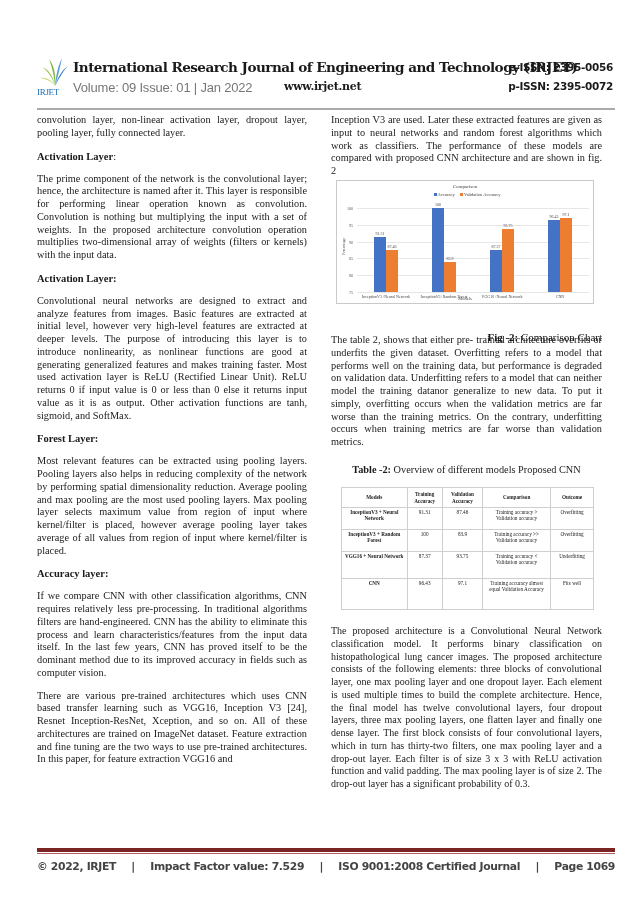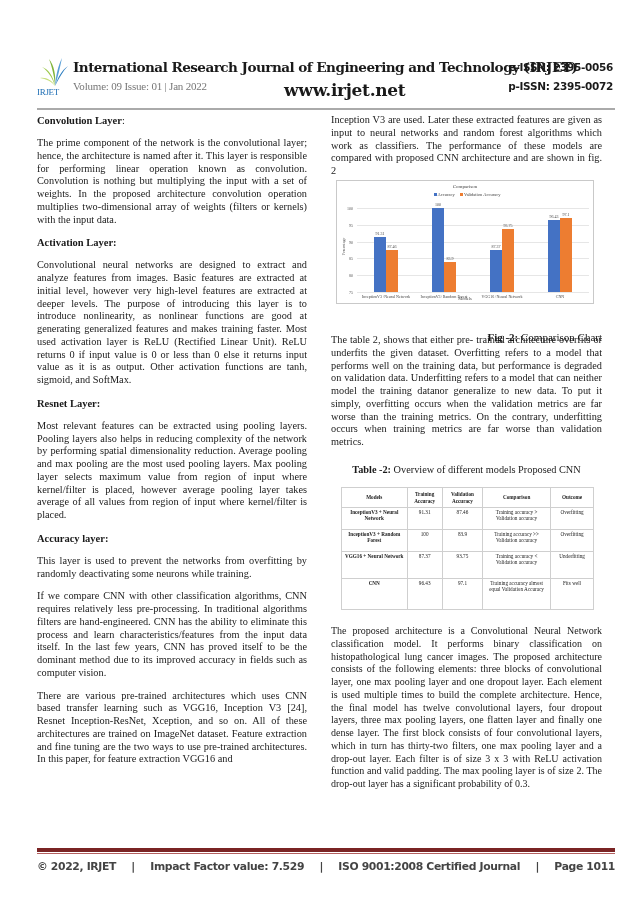--- a/index.html
+++ b/index.html
@@ -4,22 +4,22 @@
 <style>
   * { box-sizing: border-box; margin: 0; padding: 0; }
   html, body { width: 638px; height: 902px; background: #ffffff; overflow: hidden; }
   body { position: relative; font-family: "Liberation Serif", "DejaVu Serif", serif; color: #1a1a1a; }
 
   .header { position: absolute; left: 37px; top: 57px; width: 578px; height: 52px; }
   .logo { position: absolute; left: 0; top: 0; width: 34px; height: 44px; }
   .logo-leaves { position: absolute; left: 3px; top: 0; width: 30px; height: 30px; }
   .logo-text { position: absolute; left: 0; top: 30px; font-size: 9px; color: #1f6fb5; font-family: "Liberation Serif", serif; letter-spacing: -0.3px; }
   .journal-title { position: absolute; left: 36px; top: 2px; font-size: 13.6px; font-weight: bold; color: #1a1a1a; font-family: "DejaVu Serif", serif; letter-spacing: -0.55px; white-space: nowrap; }
-  .volume { position: absolute; left: 36px; top: 23px; font-size: 11px; color: #777; font-family: Liberation Serif, serif; white-space: nowrap; letter-spacing: -0.2px; }
-  .website { position: absolute; left: 247px; top: 23px; font-size: 17px; color: #1a1a1a; font-family: "DejaVu Serif", serif; font-weight: bold; letter-spacing: -0.3px;}
+  .volume { position: absolute; left: 36px; top: 23px; font-size: 13px; color: #777; font-family: Liberation Sans, sans-serif; white-space: nowrap; letter-spacing: -0.2px; }
+  .website { position: absolute; left: 247px; top: 23px; font-size: 11px; color: #1a1a1a; font-family: "DejaVu Serif", serif; font-weight: bold; letter-spacing: -0.3px;}
   .eissn { position: absolute; right: 2px; top: 4px; font-size: 10.5px; font-weight: bold; color: #1a1a1a; font-family: "DejaVu Sans", sans-serif; letter-spacing: -0.3px; }
   .pissn { position: absolute; right: 2px; top: 23px; font-size: 10.5px; font-weight: bold; color: #1a1a1a; font-family: "DejaVu Sans", sans-serif; letter-spacing: -0.3px; }
   .header-rule { position: absolute; left: 37px; top: 108px; width: 578px; height: 2px; background: #aaaaaa; }
 
   .col { position: absolute; font-size: 10.3px; line-height: 12.75px; text-align: justify; }
   .col-left { left: 37px; top: 114px; width: 270px; }
   .col-right { left: 331px; top: 114px; width: 271px; }
   .col p { margin-bottom: 10px; }
   .col h3 { font-size: 10.5px; font-weight: bold; margin-bottom: 10px; line-height: 13px; }
 
@@ -73,28 +73,28 @@
   </div>
   <div class="journal-title">International Research Journal of Engineering and Technology (IRJET)</div>
   <div class="volume">Volume: 09 Issue: 01 | Jan 2022</div>
   <div class="website">www.irjet.net</div>
   <div class="eissn">e-ISSN: 2395-0056</div>
   <div class="pissn">p-ISSN: 2395-0072</div>
 </div>
 <div class="header-rule"></div>
 
 <div class="col col-left">
-  <h3><span>Convolution Layer</span><span style="font-weight:normal">:</span></h3>
+  <p>convolution layer, non-linear activation layer, dropout layer, pooling layer, fully connected layer.</p>
+  <h3><span>Activation Layer</span><span style="font-weight:normal">:</span></h3>
   <p>The prime component of the network is the convolutional layer; hence, the architecture is named after it. This layer is responsible for performing linear operation known as convolution. Convolution is nothing but multiplying the input with a set of weights. In the proposed architecture convolution operation multiplies two-dimensional array of weights (filters or kernels) with the input data.</p>
   <h3>Activation Layer:</h3>
   <p>Convolutional neural networks are designed to extract and analyze features from images. Basic features are extracted at initial level, however very high-level features are extracted at deeper levels. The purpose of introducing this layer is to introduce nonlinearity, as nonlinear functions are good at generating generalized features and makes training faster. Most used activation layer is ReLU (Rectified Linear Unit). ReLU returns 0 if input value is 0 or less than 0 else it returns input value as it is as output. Other activation functions are tanh, sigmoid, and SoftMax.</p>
-  <h3>Resnet Layer:</h3>
+  <h3>Forest Layer:</h3>
   <p>Most relevant features can be extracted using pooling layers. Pooling layers also helps in reducing complexity of the network by performing spatial dimensionality reduction. Average pooling and max pooling are the most used pooling layers. Max pooling layer selects maximum value from region of input where kernel/filter is placed, however average pooling layer takes average of all values from region of input where kernel/filter is placed.</p>
   <h3>Accuracy layer:</h3>
-  <p>This layer is used to prevent the networks from overfitting by randomly deactivating some neurons while training.</p>
   <p>If we compare CNN with other classification algorithms, CNN requires relatively less pre-processing. In traditional algorithms filters are hand-engineered. CNN has the ability to eliminate this process and learn characteristics/features from the input data itself. In the last few years, CNN has proved itself to be the dominant method due to its improved accuracy in fields such as computer vision.</p>
   <p>There are various pre-trained architectures which uses CNN based transfer learning such as VGG16, Inception V3 [24], Resnet Inception-ResNet, Xception, and so on. All of these architectures are trained on ImageNet dataset. Feature extraction and fine tuning are the two ways to use pre-trained architectures. In this paper, for feature extraction VGG16 and</p>
 </div>
 
 <div class="col col-right">
   <p>Inception V3 are used. Later these extracted features are given as input to neural networks and random forest algorithms which work as classifiers. The performance of these models are compared with proposed CNN architecture and are shown in fig. 2</p>
 </div>
 
 <div class="chart-box">
   <div class="chart-title">Comparison</div>
@@ -200,14 +200,14 @@
 
 <div class="footer-rule"></div>
 <div class="footer-rule2"></div>
 <div class="footer">
   <span>© 2022, IRJET</span>
   <span class="sep">|</span>
   <span>Impact Factor value: 7.529</span>
   <span class="sep">|</span>
   <span>ISO 9001:2008 Certified Journal</span>
   <span class="sep">|</span>
-  <span>Page 1011</span>
+  <span>Page 1069</span>
 </div>
 
 </body></html>

